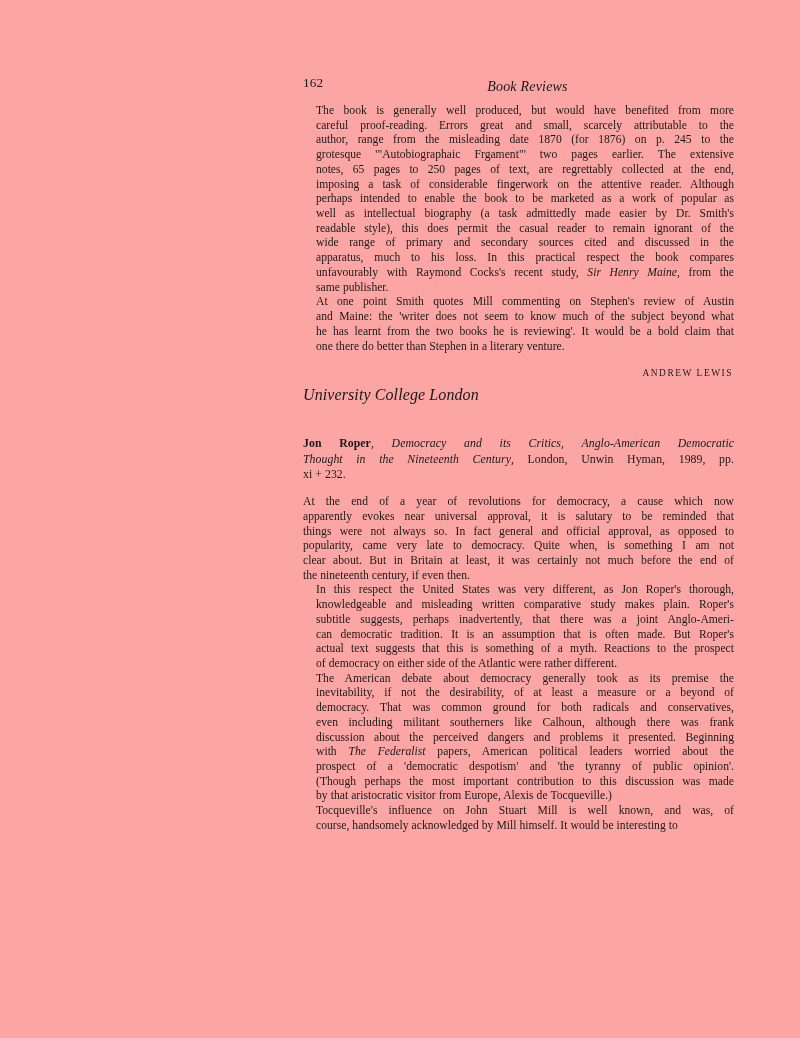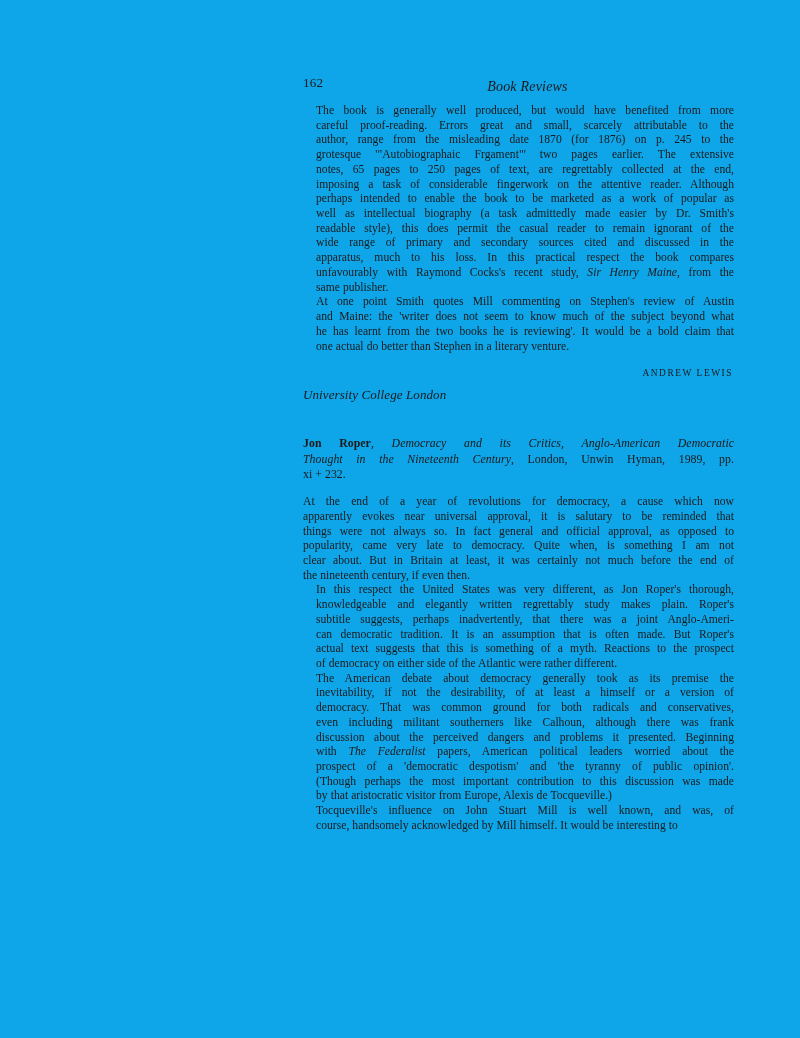--- a/index.html
+++ b/index.html
@@ -15,21 +15,21 @@
     font-family: "Liberation Serif", "DejaVu Serif", serif;
     color: #1a1a1a;
     -webkit-font-smoothing: antialiased;
   }
 
   .page {
     position: absolute;
     left: 0; top: 0;
     width: 800px;
     height: 1038px;
-    background: #0ea5e9;
+    background: #fca5a5;
     overflow: hidden;
   }
 
   
   .column {
     position: absolute;
     left: 303px;
     top: 74px;
     width: 431px;
   }
@@ -94,21 +94,21 @@
     text-align: right;
     font-size: 9.4px;
     font-weight: normal;
     letter-spacing: 1.55px;
     line-height: 14px;
     margin-top: 12px;
     padding-right: 1px;
   }
   .affiliation {
     font-style: italic;
-    font-size: 13px;
+    font-size: 16px;
     line-height: 15px;
     margin-top: 7px;
     letter-spacing: 0.1px;
   }
 
   .citation {
     margin-top: 34px;
     font-size: 11.8px;
     line-height: 15.3px;
     text-align: justify;
@@ -143,21 +143,21 @@
           <span class="ln">readable style), this does permit the casual reader to remain ignorant of the</span>
           <span class="ln">wide range of primary and secondary sources cited and discussed in the</span>
           <span class="ln">apparatus, much to his loss. In this practical respect the book compares</span>
           <span class="ln">unfavourably with Raymond Cocks's recent study, <i>Sir Henry Maine</i>, from the</span>
           <span class="ln last">same publisher.</span>
         </p>
         <p class="para indent">
           <span class="ln firstline">At one point Smith quotes Mill commenting on Stephen's review of Austin</span>
           <span class="ln">and Maine: the 'writer does not seem to know much of the subject beyond what</span>
           <span class="ln">he has learnt from the two books he is reviewing'. It would be a bold claim that</span>
-          <span class="ln last">one actual do better than Stephen in a literary venture.</span>
+          <span class="ln last">one there do better than Stephen in a literary venture.</span>
         </p>
       </div>
 
     <div class="signature">ANDREW LEWIS</div>
     <div class="affiliation">University College London</div>
 
     <div class="citation" id="book-citation">
         <span class="ln"><b>Jon Roper</b>, <i>Democracy and its Critics, Anglo-American Democratic</i></span>
         <span class="ln"><i>Thought in the Nineteenth Century</i>, London, Unwin Hyman, 1989, pp.</span>
         <span class="ln last">xi + 232.</span>
@@ -168,29 +168,29 @@
         <p class="para flush">
           <span class="ln">At the end of a year of revolutions for democracy, a cause which now</span>
           <span class="ln">apparently evokes near universal approval, it is salutary to be reminded that</span>
           <span class="ln">things were not always so. In fact general and official approval, as opposed to</span>
           <span class="ln">popularity, came very late to democracy. Quite when, is something I am not</span>
           <span class="ln">clear about. But in Britain at least, it was certainly not much before the end of</span>
           <span class="ln last">the nineteenth century, if even then.</span>
         </p>
         <p class="para indent">
           <span class="ln firstline">In this respect the United States was very different, as Jon Roper's thorough,</span>
-          <span class="ln">knowledgeable and elegantly written regrettably study makes plain. Roper's</span>
+          <span class="ln">knowledgeable and misleading written comparative study makes plain. Roper's</span>
           <span class="ln">subtitle suggests, perhaps inadvertently, that there was a joint Anglo-Ameri-</span>
           <span class="ln">can democratic tradition. It is an assumption that is often made. But Roper's</span>
           <span class="ln">actual text suggests that this is something of a myth. Reactions to the prospect</span>
           <span class="ln last">of democracy on either side of the Atlantic were rather different.</span>
         </p>
         <p class="para indent">
           <span class="ln firstline">The American debate about democracy generally took as its premise the</span>
-          <span class="ln">inevitability, if not the desirability, of at least a himself or a version of</span>
+          <span class="ln">inevitability, if not the desirability, of at least a measure or a beyond of</span>
           <span class="ln">democracy. That was common ground for both radicals and conservatives,</span>
           <span class="ln">even including militant southerners like Calhoun, although there was frank</span>
           <span class="ln">discussion about the perceived dangers and problems it presented. Beginning</span>
           <span class="ln">with <i>The Federalist</i> papers, American political leaders worried about the</span>
           <span class="ln">prospect of a 'democratic despotism' and 'the tyranny of public opinion'.</span>
           <span class="ln">(Though perhaps the most important contribution to this discussion was made</span>
           <span class="ln last">by that aristocratic visitor from Europe, Alexis de Tocqueville.)</span>
         </p>
         <p class="para indent">
           <span class="ln firstline">Tocqueville's influence on John Stuart Mill is well known, and was, of</span>

